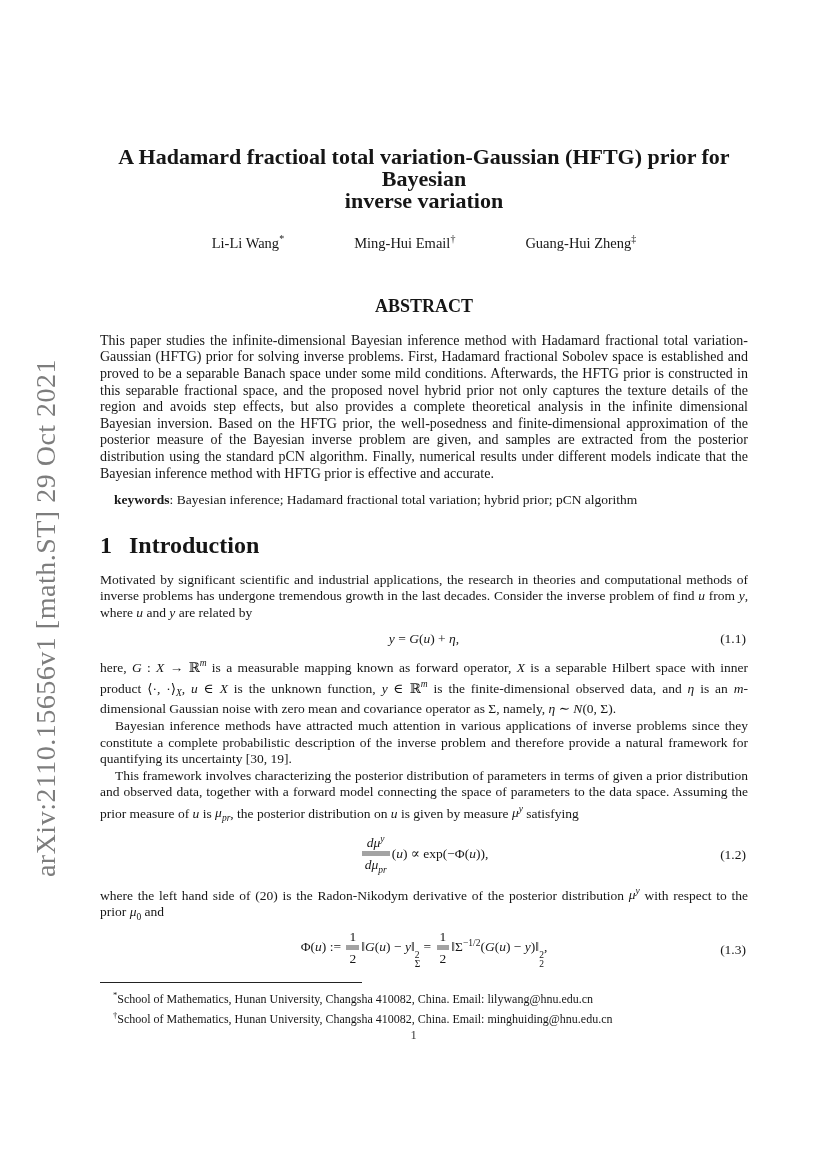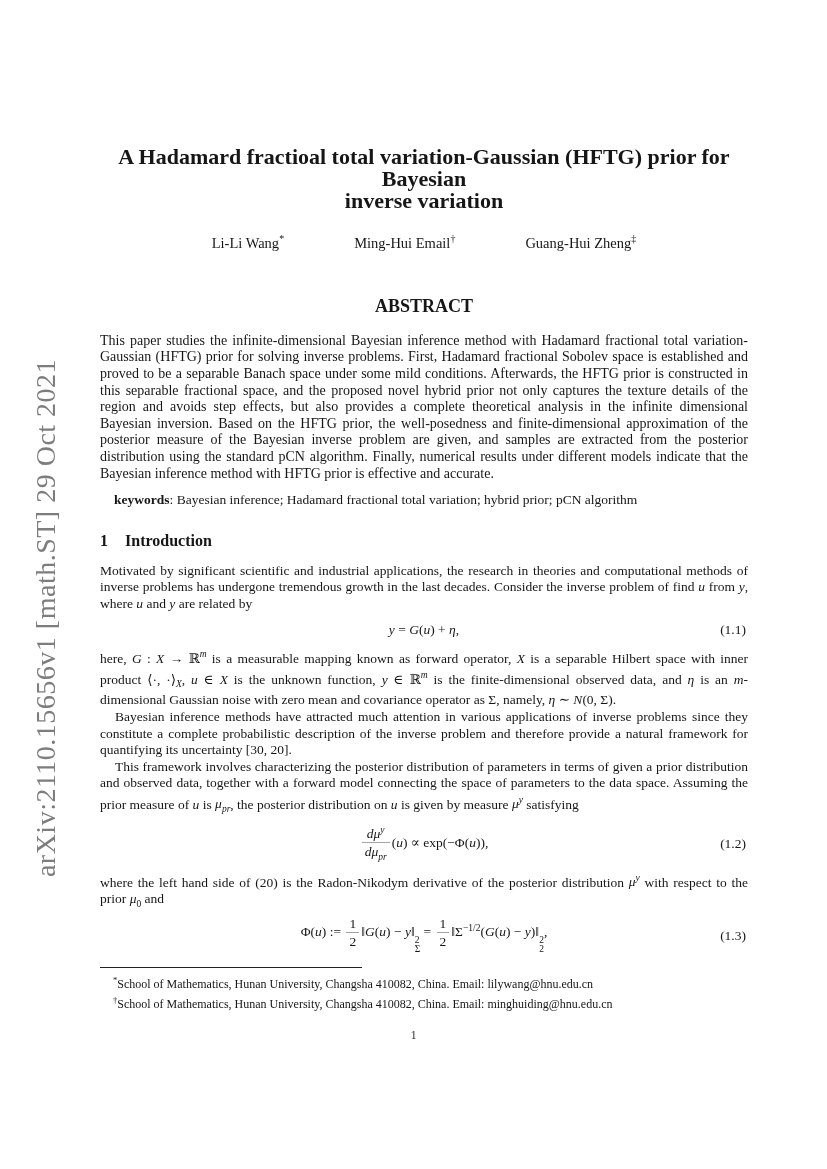--- a/index.html
+++ b/index.html
@@ -19,32 +19,32 @@
     font-size:22px; font-weight:bold; line-height:22px;
   }
   .authors {
     display:flex; justify-content:center; gap:70px;
     margin-top:21px; font-size:14.5px;
   }
   .authors sup { font-size:10px; }
   .abs-head { margin-top:44px; text-align:center; font-weight:bold; font-size:18px; }
   .abs-text { margin:16px 0 0; font-size:14px; line-height:16.6px; text-align:justify; }
   .keywords { margin:10px 0 0; font-size:13.5px; line-height:16.6px; text-indent:14px; }
-  .sec-head { margin:23px 0 0; font-size:16px; font-weight:bold; }
+  .sec-head { margin:23px 0 0; font-size:24px; font-weight:bold; }
   .sec-num { margin-right:17px; }
   .body-p { margin:0; font-size:13.5px; line-height:16.6px; text-align:justify; }
   .mt { margin-top:13px; }
   .indent { text-indent:15px; }
   .eq { position:relative; text-align:center; font-size:13.5px; }
   .eq-1 { margin:9px 0 8px; }
   .eq-2 { margin:5px 0 5px; }
   .eq-3 { margin:4px 0 2px; }
   .eq-tag { position:absolute; right:2px; top:50%; transform:translateY(-50%); font-style:normal; }
   .frac { display:inline-block; vertical-align:middle; text-align:center; margin:0 2px; }
-  .frac .num { display:block; padding:0 3px 1px; border-bottom:1px solid #a3a3a3; line-height:15px; }
+  .frac .num { display:block; padding:0 3px 1px; border-bottom:5px solid #a3a3a3; line-height:15px; }
   .frac .den { display:block; padding:1px 3px 0; line-height:15px; }
   .supsub {
     display:inline-flex; flex-direction:column; vertical-align:-7px;
     font-size:9.5px; line-height:9.5px; text-align:left; font-style:normal;
   }
   sup { font-size:9.5px; }
   sub { font-size:9.5px; }
   .fn-rule { width:262px; border-top:1.3px solid #222; margin-top:12px; }
   .footnotes { margin-top:4px; font-size:12px; line-height:16px; }
   .footnotes p { margin:0; text-indent:13px; text-align:justify; }
@@ -83,21 +83,21 @@
   </div>
 
   <p class="body-p mt">Motivated by significant scientific and industrial applications, the research in theories and computational methods of inverse problems has undergone tremendous growth in the last decades. Consider the inverse problem of find <i>u</i> from <i>y</i>, where <i>u</i> and <i>y</i> are related by</p>
 
   <div class="eq eq-1">
     <span class="eq-body"><i>y</i> = <i>G</i>(<i>u</i>) + <i>η</i>,</span>
     <span class="eq-tag">(1.1)</span>
   </div>
 
   <p class="body-p">here, <i>G</i> : <i>X</i> → ℝ<sup><i>m</i></sup> is a measurable mapping known as forward operator, <i>X</i> is a separable Hilbert space with inner product ⟨·, ·⟩<sub><i>X</i></sub>, <i>u</i> ∈ <i>X</i> is the unknown function, <i>y</i> ∈ ℝ<sup><i>m</i></sup> is the finite-dimensional observed data, and <i>η</i> is an <i>m</i>-dimensional Gaussian noise with zero mean and covariance operator as Σ, namely, <i>η</i> ∼ <i>N</i>(0, Σ).</p>
-  <p class="body-p indent">Bayesian inference methods have attracted much attention in various applications of inverse problems since they constitute a complete probabilistic description of the inverse problem and therefore provide a natural framework for quantifying its uncertainty [30, 20].</p>
+  <p class="body-p indent">Bayesian inference methods have attracted much attention in various applications of inverse problems since they constitute a complete probabilistic description of the inverse problem and therefore provide a natural framework for quantifying its uncertainty [30, 19].</p>
   <p class="body-p indent">This framework involves characterizing the posterior distribution of parameters in terms of given a prior distribution and observed data, together with a forward model connecting the space of parameters to the data space. Assuming the prior measure of <i>u</i> is <i>μ<sub>pr</sub></i>, the posterior distribution on <i>u</i> is given by measure <i>μ<sup>y</sup></i> satisfying</p>
 
   <div class="eq eq-2">
     <span class="frac">
       <span class="num"><i>dμ<sup>y</sup></i></span>
       <span class="den"><i>dμ<sub>pr</sub></i></span>
     </span><span>(<i>u</i>) ∝ exp(−Φ(<i>u</i>)),</span>
     <span class="eq-tag">(1.2)</span>
   </div>
 

